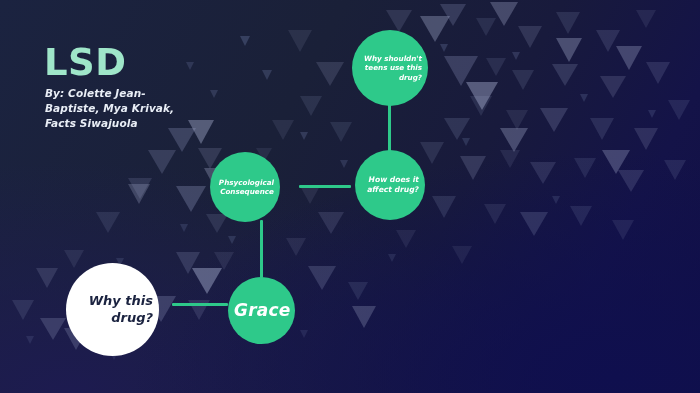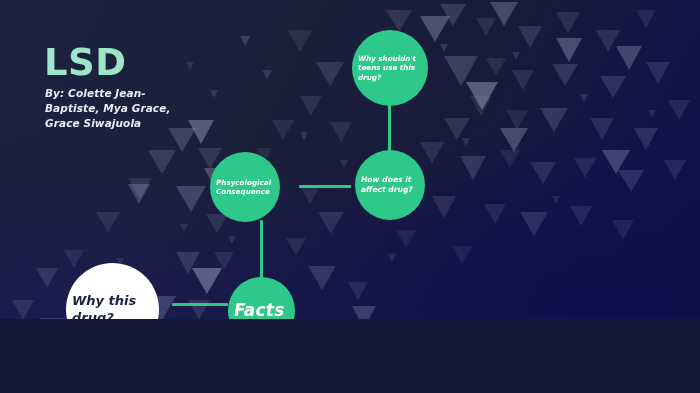--- a/index.html
+++ b/index.html
@@ -2,21 +2,21 @@
 <html><head>
 <meta charset="utf-8">
 <style>
   html,body{margin:0;padding:0;}
   body{
     width:700px;height:393px;overflow:hidden;
     font-family:"DejaVu Sans", sans-serif;
     background:#14183a;
   }
   #stage{
-    position:relative;width:700px;height:319px;overflow:hidden;
+    position:relative;width:700px;height:393px;overflow:hidden;
     background:
       radial-gradient(120% 100% at 88% 96%, #0f0f4e 0%, rgba(15,15,78,0) 58%),
       radial-gradient(110% 95% at 10% 100%, #1d1b50 0%, rgba(29,27,80,0) 62%),
       linear-gradient(118deg, #1b2340 0%, #1a2038 38%, #181a3c 62%, #141348 82%, #110f46 100%);
   }
   
   #tri{position:absolute;inset:0;width:700px;height:393px;}
   
   .title{
     position:absolute;left:44px;top:44px;
@@ -31,21 +31,21 @@
     font-size:10.5px;font-weight:bold;font-style:italic;
     color:#e9eef6;line-height:1.42;
     letter-spacing:.1px;
   }
   
   .conn{position:absolute;background:#2ec98a;border-radius:1px;}
   
   .node{
     position:absolute;border-radius:50%;
     display:flex;align-items:center;justify-content:center;
-    text-align:left;box-sizing:border-box;
+    text-align:right;box-sizing:border-box;
   }
   .node.green{background:#2ec98a;}
   .node.white{background:#ffffff;}
   .node-label{
     display:block;width:100%;
     font-family:"DejaVu Sans", sans-serif;
     font-style:italic;font-weight:bold;
     line-height:1.28;
     padding:0 6px;box-sizing:border-box;
   }
@@ -180,40 +180,40 @@
       <polygon points="116,258 124,258 120,266" opacity="0.22"></polygon>
       <polygon points="76,290 84,290 80,298" opacity="0.20"></polygon>
       <polygon points="26,336 34,336 30,344" opacity="0.20"></polygon>
       <polygon points="110,352 118,352 114,360" opacity="0.18"></polygon>
       <polygon points="300,330 308,330 304,338" opacity="0.18"></polygon>
       <polygon points="388,254 396,254 392,262" opacity="0.20"></polygon>
     </g>
   </svg>
 
   <div class="title">LSD</div>
-  <div class="byline">By: Colette Jean-Baptiste, Mya Grace, Grace Siwajuola</div>
+  <div class="byline">By: Colette Jean-Baptiste, Mya Krivak, Facts Siwajuola</div>
 
   <div class="conn" id="conn-top-vert"></div>
   <div class="conn" id="conn-psych-how"></div>
   <div class="conn" id="conn-psych-facts"></div>
   <div class="conn" id="conn-why-facts"></div>
 
   <div class="node green" id="node-why-shouldnt">
     <span class="node-label">Why shouldn't teens use this drug?</span>
   </div>
 
   <div class="node green" id="node-how-affect">
     <span class="node-label">How does it affect drug?</span>
   </div>
 
   <div class="node green" id="node-psych">
     <span class="node-label">Phsycological Consequence</span>
   </div>
 
   <div class="node green" id="node-facts">
-    <span class="node-label">Facts</span>
+    <span class="node-label">Grace</span>
   </div>
 
   <div class="node white" id="node-why-this">
     <span class="node-label">Why this drug?</span>
   </div>
 
 </div>
 
 </body></html>

